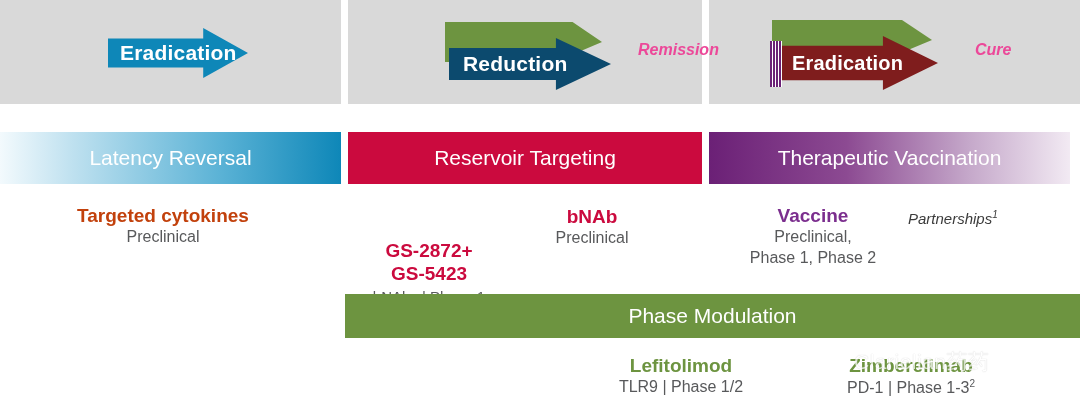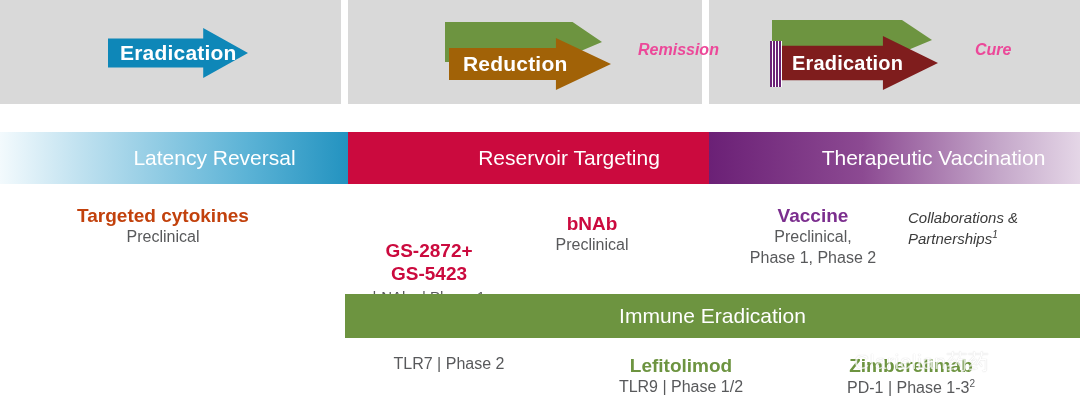--- a/index.html
+++ b/index.html
@@ -65,21 +65,21 @@
   .arrow-reduction-green {
     left: 445px; top: 22px;
     width: 157px; height: 40px;
     background: #6d9440;
     clip-path: polygon(0 0, 70% 0, 70% -30%, 100% 50%, 70% 100%, 70% 100%, 0 100%);
     z-index: 1;
   }
   .arrow-reduction-red {
     left: 449px; top: 38px;
     width: 162px; height: 52px;
-    background: #a16207;
+    background: #0c4a6e;
     clip-path: polygon(0 19%, 66% 19%, 66% 0, 100% 50%, 66% 100%, 66% 81%, 0 81%);
     z-index: 2;
   }
   .arrow-reduction-red .arrow-label {
     font-size: 21px;
     margin-left: 14px;
   }
 
   
   .arrow-erad-green {
@@ -133,21 +133,20 @@
   }
   .cat-bar {
     position: absolute;
     height: 52px;
     display: flex;
     align-items: center;
     justify-content: center;
     color: #ffffff;
     font-size: 21px;
     white-space: nowrap;
-    padding-left: 44px;
   }
   .cat-latency {
     left: 0; width: 341px;
     background: linear-gradient(to right, #f3fafd 0%, #bde0ef 22%, #5cb3d6 64%, #0e87b8 100%);
   }
   .cat-reservoir {
     left: 348px; width: 354px;
     background: #cb0a3e;
   }
   .cat-vaccination {
@@ -185,21 +184,21 @@
     white-space: nowrap;
     margin-top: 2px;
   }
   .name-blue { color: #c2410c; }
   .name-red { color: #cb0a3e; }
   .name-purple { color: #7b2e8e; }
   .name-green { color: #6d9440; }
 
   .asset-cytokines { left: 30px; top: 12px; width: 266px; }
   .asset-gs       { left: 352px; top: 8px;  width: 154px; margin-top: 39px; }
-  .asset-bnab     { left: 516px; top: 20px; width: 152px; }
+  .asset-bnab     { left: 516px; top: 13px; width: 152px; }
   .asset-vaccine  { left: 722px; top: 12px; width: 182px; }
 
   .partnerships {
     position: absolute;
     left: 908px; top: 16px;
     width: 160px;
     text-align: left;
     font-size: 15px;
     font-style: italic;
     color: #3b3b3b;
@@ -341,34 +340,32 @@
     <div class="asset-meta">Preclinical</div>
   </div>
 
   <div class="asset asset-vaccine">
     <div class="asset-name name-purple">Vaccine</div>
     <div class="asset-meta">Preclinical,</div>
     <div class="asset-meta">Phase 1, Phase 2</div>
   </div>
 
   <div class="partnerships">
-    <div>Collaborations &amp;</div>
     <div><span>Partnerships</span><sup>1</sup></div>
   </div>
 
 </div>
 
 <div class="immune-bar">
-  <span>Immune Eradication</span>
+  <span>Phase Modulation</span>
 </div>
 
 <div class="assets-row2">
 
   <div class="asset asset-vesatolimod">
-    <div class="asset-meta">TLR7 | Phase 2</div>
   </div>
 
   <div class="asset asset-lefitolimod">
     <div class="asset-name name-green">Lefitolimod</div>
     <div class="asset-meta">TLR9 | Phase 1/2</div>
   </div>
 
   <div class="asset asset-zimberelimab">
     <div class="asset-name name-green">Zimberelimab</div>
     <div class="asset-meta"><span>PD-1 | Phase 1-3</span><span class="asset-sup">2</span></div>

